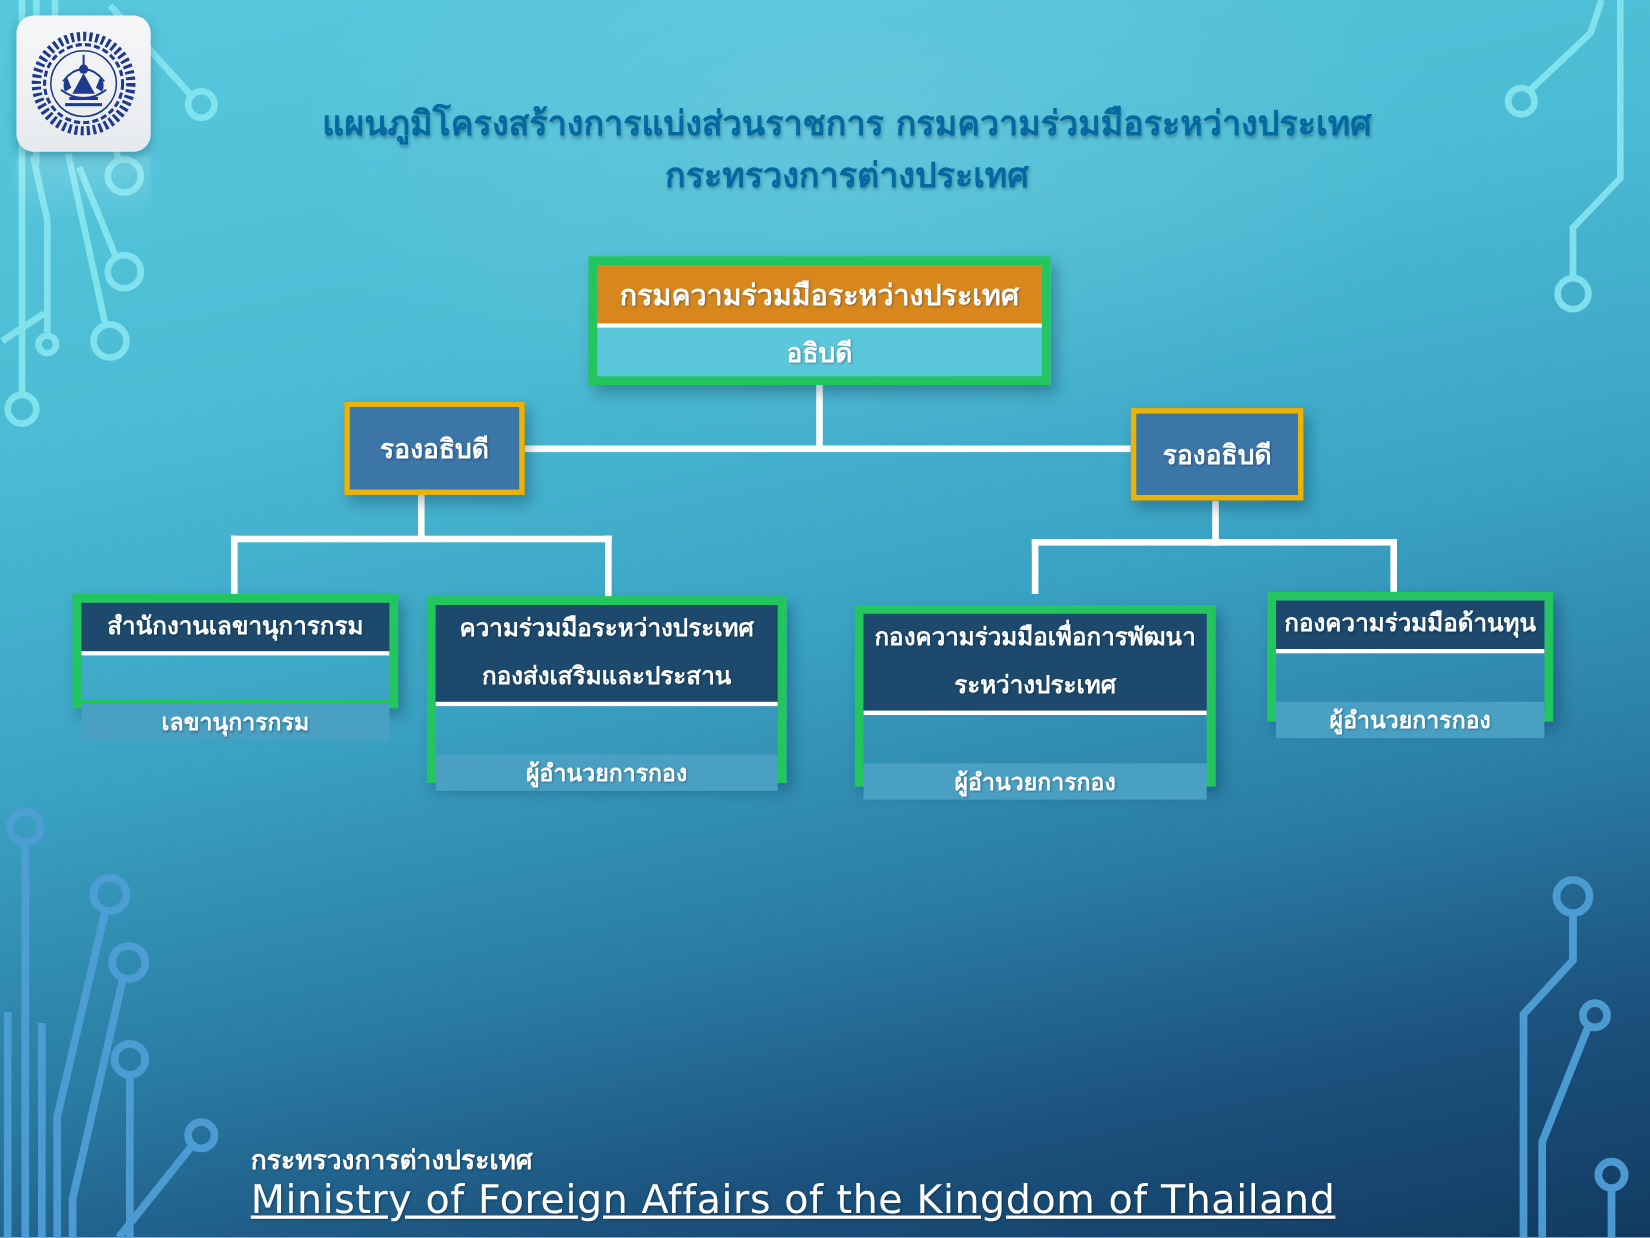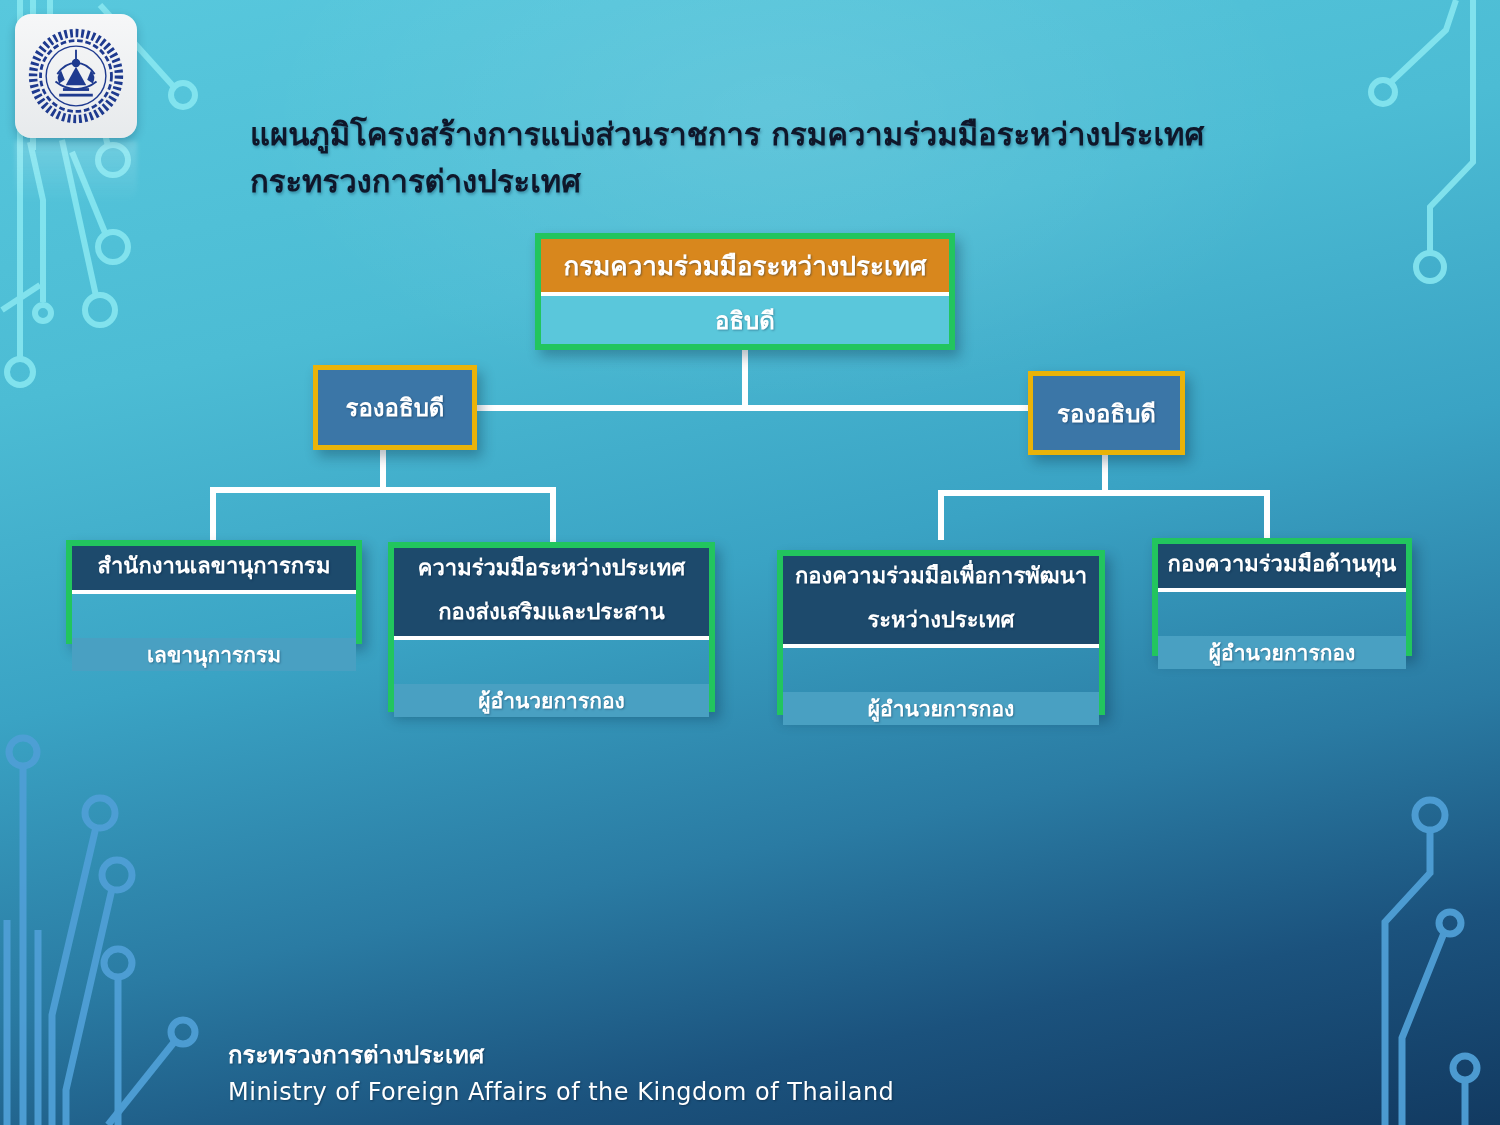--- a/index.html
+++ b/index.html
@@ -21,36 +21,34 @@
   }
   .logo-reflect{
     position:absolute;left:15px;top:141px;width:122px;height:62px;z-index:2;
     background:linear-gradient(180deg,rgba(255,255,255,.38),rgba(255,255,255,0));
     border-radius:0 0 16px 16px;opacity:.45;filter:blur(2px);
   }
 
   
   .title{
     position:absolute;left:250px;width:1040px;top:92px;z-index:4;
-    color:#0f172a;font-weight:bold;
+    text-align:center;color:#0369a1;font-weight:bold;
     text-shadow:1px 2px 3px rgba(0,40,70,.35);
-    margin-top:21px;
   }
   .title .l1{font-size:31px;line-height:42px;}
   .title .l2{font-size:31px;line-height:52px;}
 
   
   .conn{position:absolute;background:var(--connector-white,#ffffff);z-index:4;}
 
   
   .twobox{
     position:absolute;z-index:5;box-sizing:border-box;
-    border:6px solid #22c55e;display:flex;flex-direction:column;
+    border:8px solid #22c55e;display:flex;flex-direction:column;
     box-shadow:5px 7px 12px rgba(0,25,50,.30);
-    font-family:Liberation Mono, monospace;
   }
   .twobox .hd{
     display:flex;align-items:center;justify-content:center;text-align:center;
     color:#fff;font-weight:bold;border-bottom:4px solid #fff;box-sizing:border-box;
     text-shadow:1px 1px 2px rgba(0,30,60,.4);
   }
   .twobox .sub{
     flex:1;display:flex;align-items:center;justify-content:center;text-align:right;
     color:#fff;font-weight:bold;text-shadow:1px 1px 2px rgba(0,30,60,.35);
   }
@@ -65,21 +63,21 @@
     border:5px solid #eab308;background:var(--deputy-blue,#3b76a7);
     display:flex;align-items:center;justify-content:center;
     color:#fff;font-weight:bold;font-size:24px;
     text-shadow:1px 1px 2px rgba(0,30,60,.4);
     box-shadow:5px 7px 12px rgba(0,25,50,.30);
   }
 
   
   .footer{position:absolute;left:228px;top:1038px;z-index:4;color:#fff;}
   .footer .th{font-size:24px;font-weight:bold;line-height:34px;text-shadow:1px 1px 2px rgba(0,20,40,.4);}
-  .footer .en{font-size:24px;font-weight:normal;line-height:40px;letter-spacing:.5px;text-shadow:1px 1px 2px rgba(0,20,40,.4);}
+  .footer .en{font-size:36px;font-weight:normal;line-height:40px;letter-spacing:.5px;text-shadow:1px 1px 2px rgba(0,20,40,.4);text-decoration:underline;}
 </style>
 </head>
 <body>
 
 <svg class="circuits" width="1500" height="1125" viewBox="0 0 1500 1125" fill="none">
 
   <g stroke="#8ae9f2" stroke-width="6" opacity="0.85">
     <line x1="20" y1="0" x2="20" y2="358"></line>
     <circle cx="20" cy="372" r="13"></circle>
     <line x1="33" y1="0" x2="33" y2="150"></line>

